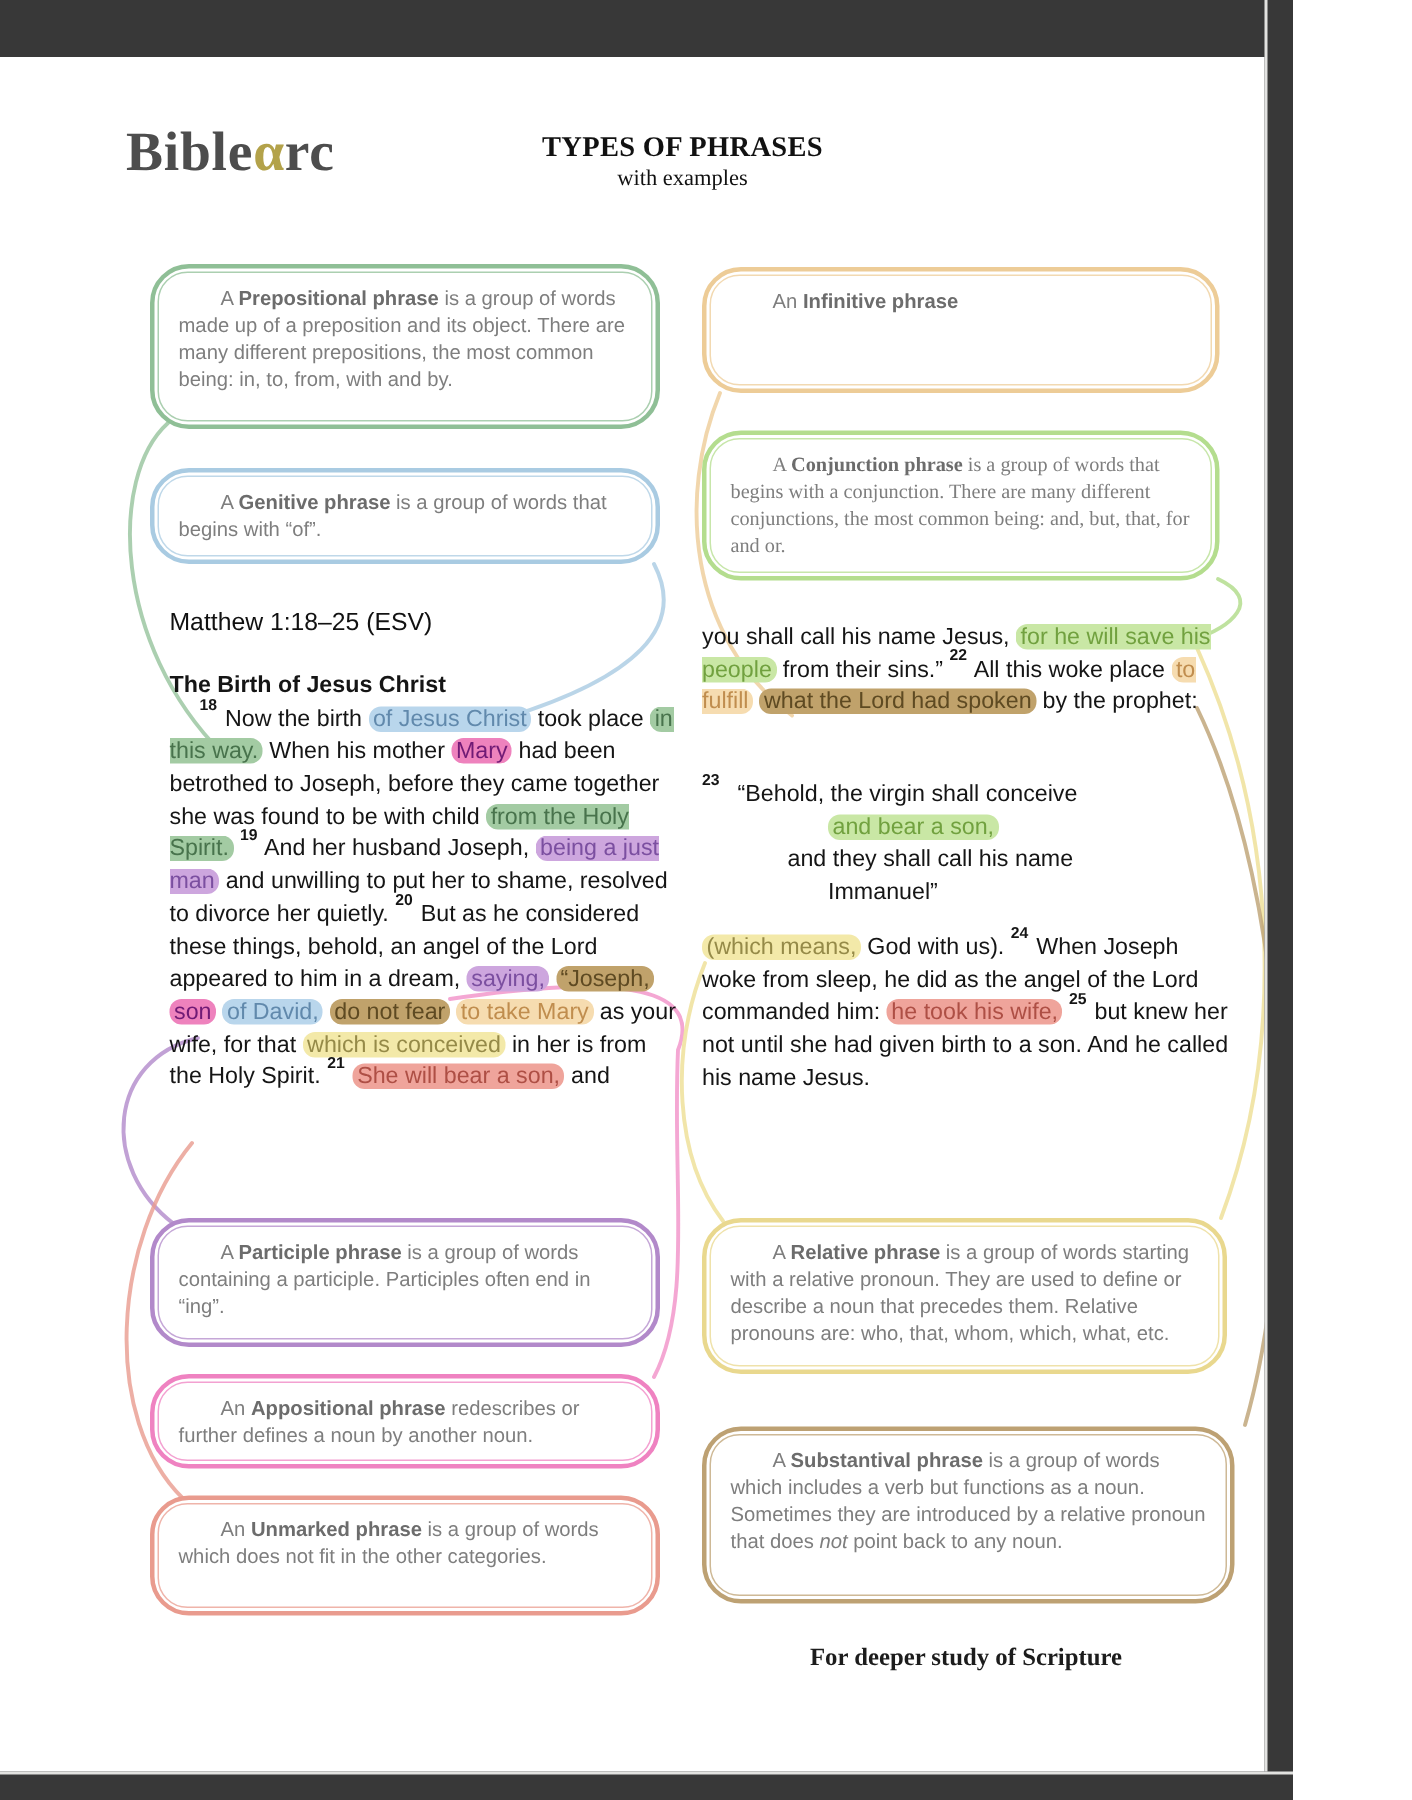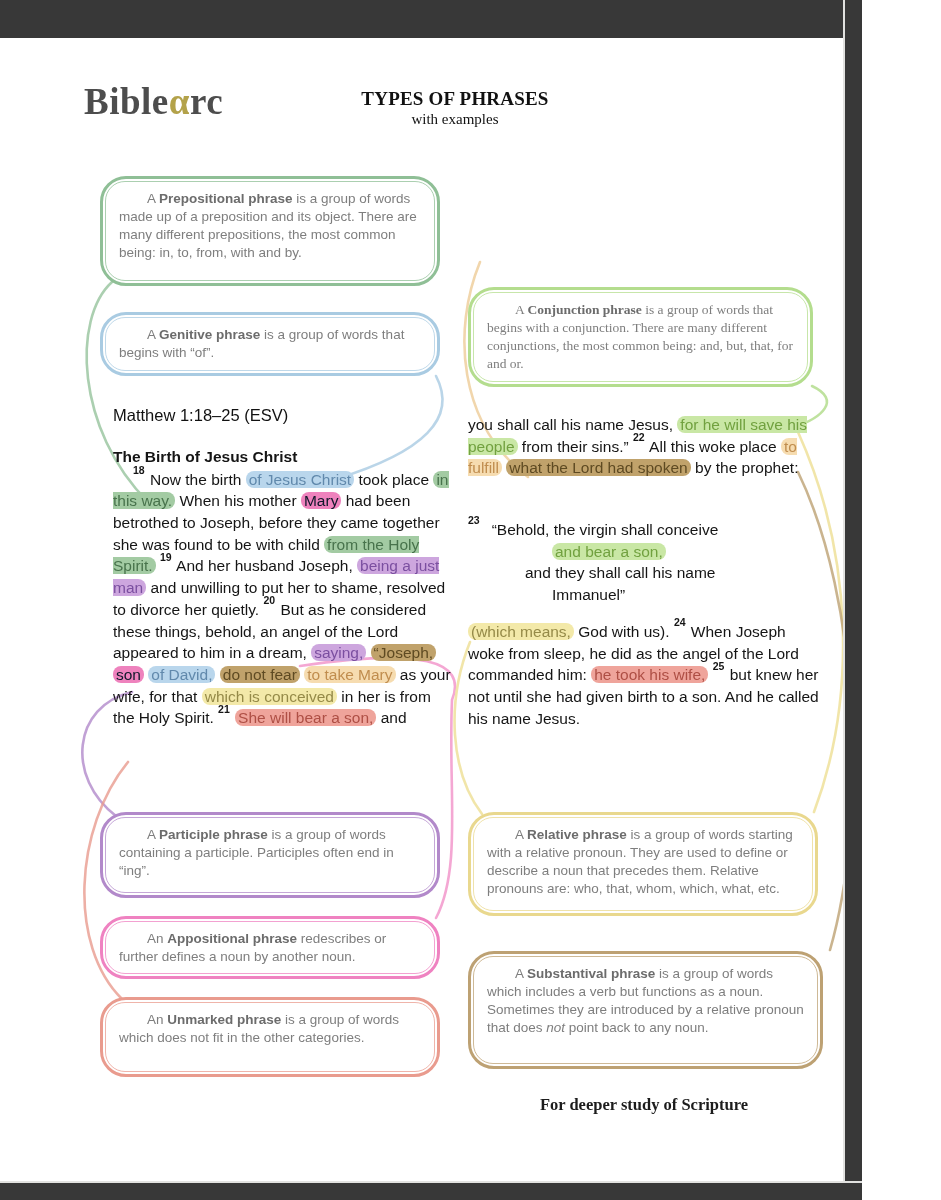--- a/index.html
+++ b/index.html
@@ -40,21 +40,21 @@
   .reference { position:absolute; left:113px; top:406px; font-size:16.5px; color:#111; }
   .passage { position:absolute; font-size:15.5px; line-height:1.4; color:#151515; }
   .passage .heading { font-weight:700; margin-bottom:1px; }
   .passage p.vindent { text-indent:20px; }
   sup { font-size:10.5px; font-weight:700; position:relative; top:-4.5px; line-height:0; margin:0 1px 0 0; }
 
   .hl { border-radius:8px; padding:0px 3px; }
   .hl-blue   { background:#b9d6ec; color:#6189ac; }
   .hl-green  { background:#a3cba3; color:#48734c; }
   .hl-lgreen { background:#c9e7a5; color:#71a13f; }
-  .hl-pink   { background:#ee82bd; color:#0f172a; }
+  .hl-pink   { background:#ee82bd; color:#701a75; }
   .hl-purple { background:#cda6de; color:#7b4fa0; }
   .hl-tan    { background:#c0a26b; color:#5e4a22; }
   .hl-peach  { background:#f6dcb0; color:#c08d4e; }
   .hl-yellow { background:#f3e9a9; color:#958a48; }
   .hl-salmon { background:#efa49b; color:#ae4f45; }
 
   
   .poetry { position:absolute; left:468px; top:519px; width:345px; font-size:15.5px; line-height:1.4; color:#151515; }
   .poem-line.indent-0 { padding-left:0; }
   .poem-line.indent-1 { padding-left:57px; }
@@ -113,20 +113,23 @@
   </div>
 
   <div class="pbox box-purple" style="left:100px; top:812px; width:340px; min-height:86px;">
     <p><span>A </span><b>Participle phrase</b><span> is a group of words containing a participle. Participles often end in “ing”.</span></p>
   </div>
 
   <div class="pbox box-salmon" style="left:100px; top:997px; width:340px; min-height:80px;">
     <p><span>An </span><b>Unmarked phrase</b><span> is a group of words which does not fit in the other categories.</span></p>
   </div>
 
+  <div class="pbox box-orange" style="left:468px; top:178px; width:345px; min-height:84px;">
+    <p><span>An </span><b>Infinitive phrase</b><span></span></p>
+  </div>
 
   <div class="pbox box-lgreen" style="left:468px; top:287px; width:345px; min-height:100px;">
     <p><span>A </span><b>Conjunction phrase</b><span> is a group of words that begins with a conjunction. There are many different conjunctions, the most common being: and, but, that, for and or.</span></p>
   </div>
 
   <div class="passage" style="left:468px; top:414px; width:352px;">
     <p><span>you shall call his name Jesus, </span><span class="hl hl-lgreen">for he will save his people</span><span> from their sins.” </span><sup>22</sup><span> All this woke place </span><span class="hl hl-peach">to fulfill</span><span> </span><span class="hl hl-tan">what the Lord had spoken</span><span> by the prophet:</span></p>
   </div>
 
   <div class="poetry">

